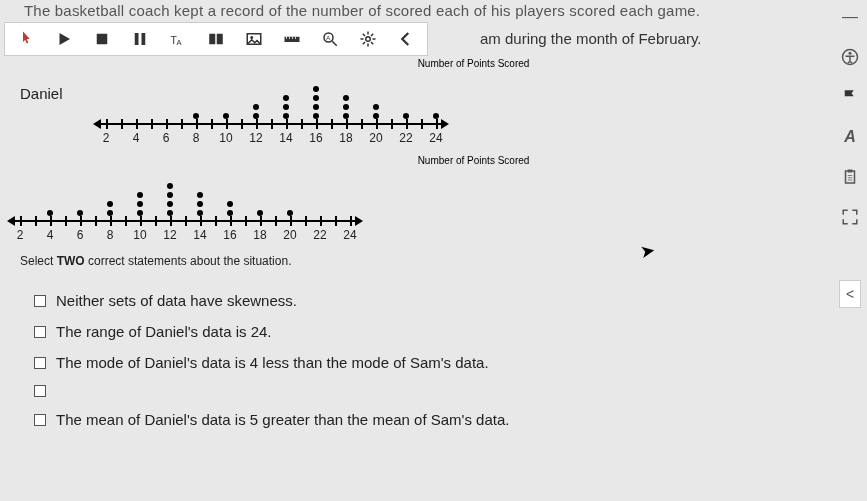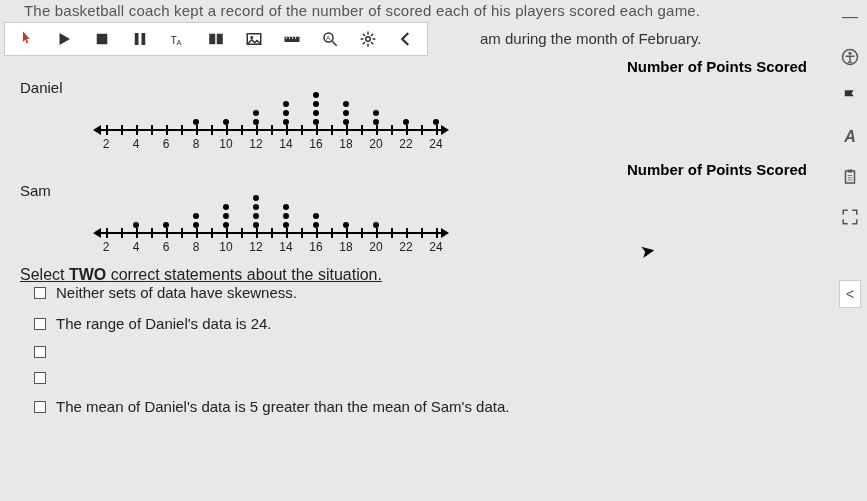--- a/index.html
+++ b/index.html
@@ -83,29 +83,29 @@
       position: absolute;
       top: 58px;
       left: 0;
       right: 40px;
       padding: 0 20px;
     }
     .chart-block {
       margin-bottom: 12px;
     }
     .chart-title {
-      font-weight: bold;
-      font-size: 15px;
-      text-align: right;
+      font-weight: normal;
+      font-size: 10px;
+      text-align: center;
       margin-left: 120px;
       margin-bottom: 4px;
     }
     .chart-row {
       display: flex;
-      align-items: flex-start;
+      align-items: center;
     }
     .chart-label {
       width: 86px;
       font-size: 15px;
       color: #222;
       padding-bottom: 30px;
     }
     .dotplot {
       position: relative;
       width: 330px;
@@ -144,26 +144,26 @@
     .dot {
       position: absolute;
       width: 6px;
       height: 6px;
       background: #000;
       border-radius: 50%;
       transform: translateX(-50%);
     }
     .prompt {
       margin-top: 14px;
-      font-size: 16px;
+      font-size: 12px;
       color: #222;
-      text-decoration: underline;
     }
     .prompt .bold { font-weight: bold; }
     .options {
+      margin-top: 24px;
       display: flex;
       flex-direction: column;
       gap: 14px;
       padding-left: 14px;
     }
     .option-row {
       display: flex;
       align-items: center;
       gap: 10px;
       font-size: 15px;
@@ -354,21 +354,20 @@
           <div class="dot" style="left: 270px; bottom: 33px;"></div>
           <div class="dot" style="left: 300px; bottom: 24px;"></div>
           <div class="dot" style="left: 330px; bottom: 24px;"></div>
         </div>
     </div>
   </div>
 
   <div class="chart-block">
     <div class="chart-title">Number of Points Scored</div>
     <div class="chart-row">
-      <div class="chart-label">Sam</div>
       <div class="dotplot" id="plot-1">
         <div class="axis-line"></div>
       <div class="tick" style="left: 0px;"></div>
           <div class="tick" style="left: 15px;"></div>
           <div class="tick" style="left: 30px;"></div>
           <div class="tick" style="left: 45px;"></div>
           <div class="tick" style="left: 60px;"></div>
           <div class="tick" style="left: 75px;"></div>
           <div class="tick" style="left: 90px;"></div>
           <div class="tick" style="left: 105px;"></div>
@@ -429,20 +428,21 @@
     <div class="option-row">
         <span class="checkbox"></span>
         <span>Neither sets of data have skewness.</span>
       </div>
     <div class="option-row">
         <span class="checkbox"></span>
         <span>The range of Daniel's data is 24.</span>
       </div>
     <div class="option-row">
         <span class="checkbox"></span>
+        <span>The mode of Daniel's data is 4 less than the mode of Sam's data.</span>
       </div>
     <div class="option-row">
         <span class="checkbox"></span>
       </div>
     <div class="option-row">
         <span class="checkbox"></span>
         <span>The mean of Daniel's data is 5 greater than the mean of Sam's data.</span>
       </div>
   </div>
 

